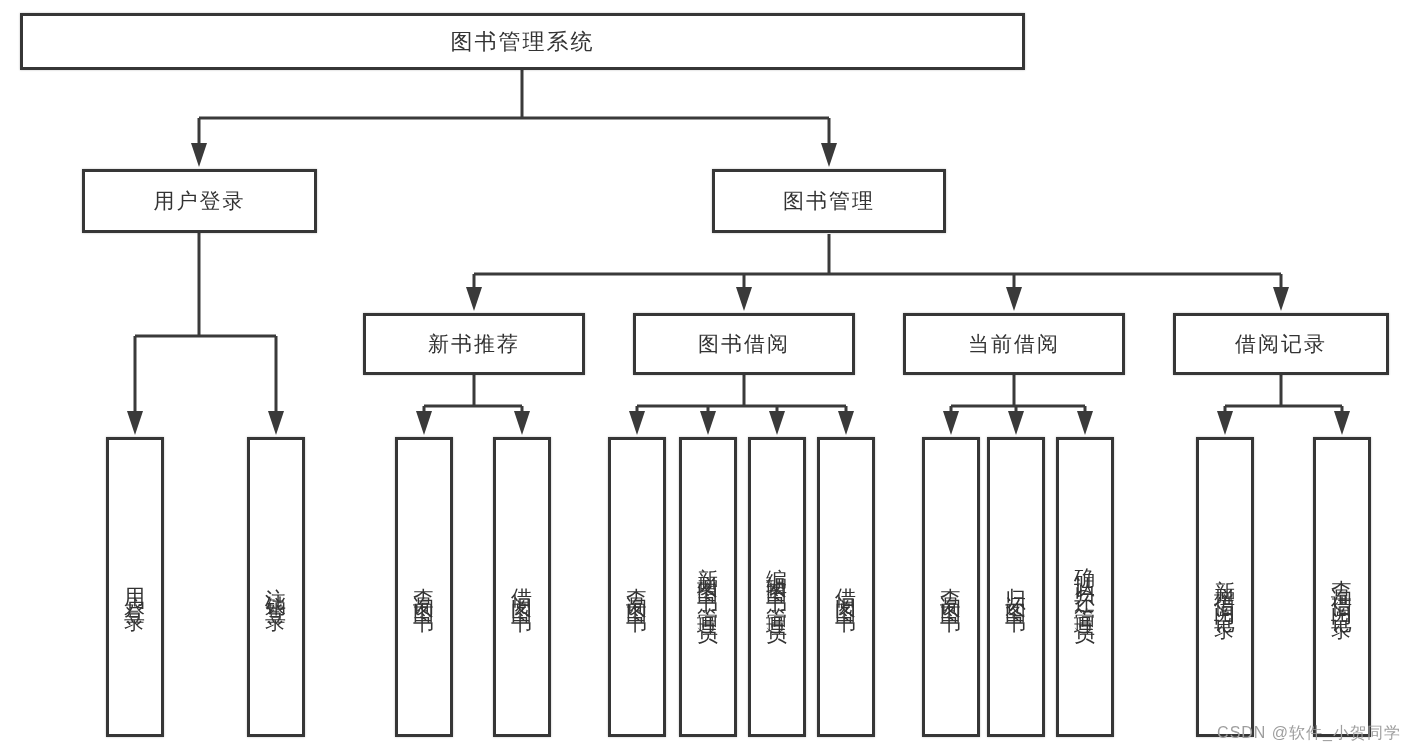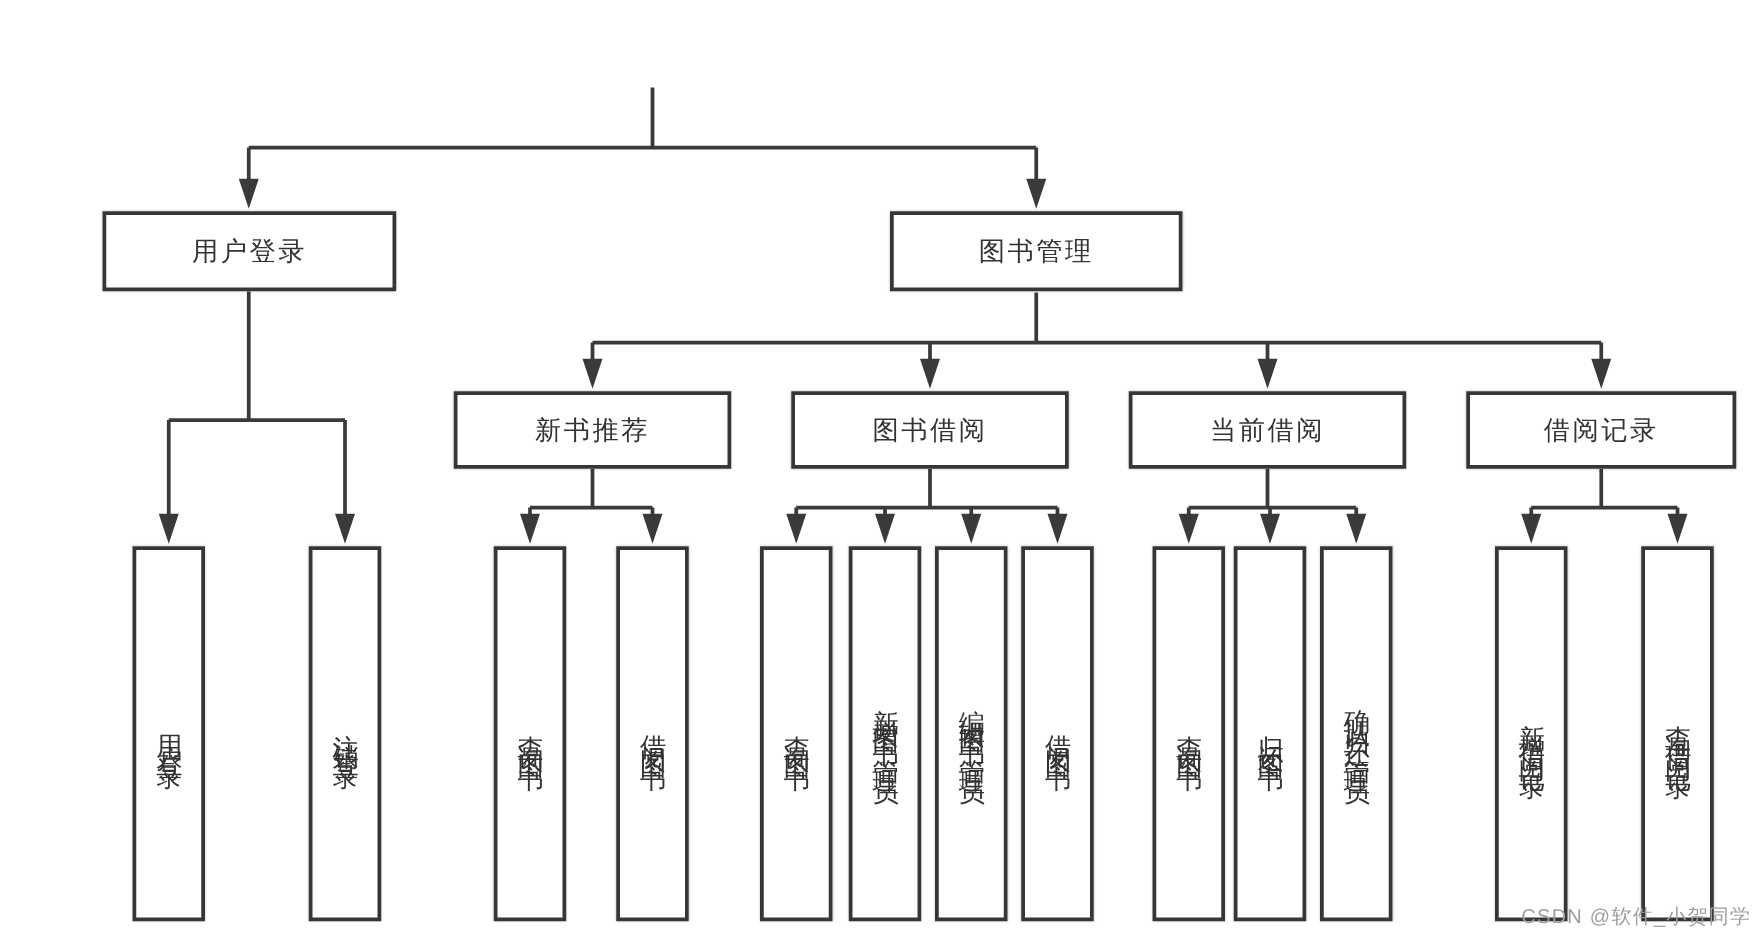--- a/index.html
+++ b/index.html
@@ -104,20 +104,23 @@
         <polygon points="838,411 854,411 846,435"></polygon>
         <polygon points="943,411 959,411 951,435"></polygon>
         <polygon points="1008,411 1024,411 1016,435"></polygon>
         <polygon points="1077,411 1093,411 1085,435"></polygon>
         <polygon points="1217,411 1233,411 1225,435"></polygon>
         <polygon points="1334,411 1350,411 1342,435"></polygon>
       </g>
     </g>
   </svg>
 
+  <div class="box hbox root">
+    <span>图书管理系统</span>
+  </div>
 
   <div class="box hbox lv2a">
     <span>用户登录</span>
   </div>
   <div class="box hbox lv3 l3a">
     <span>新书推荐</span>
   </div>
 
   <div class="box hbox lv2b">
     <span>图书管理</span>

